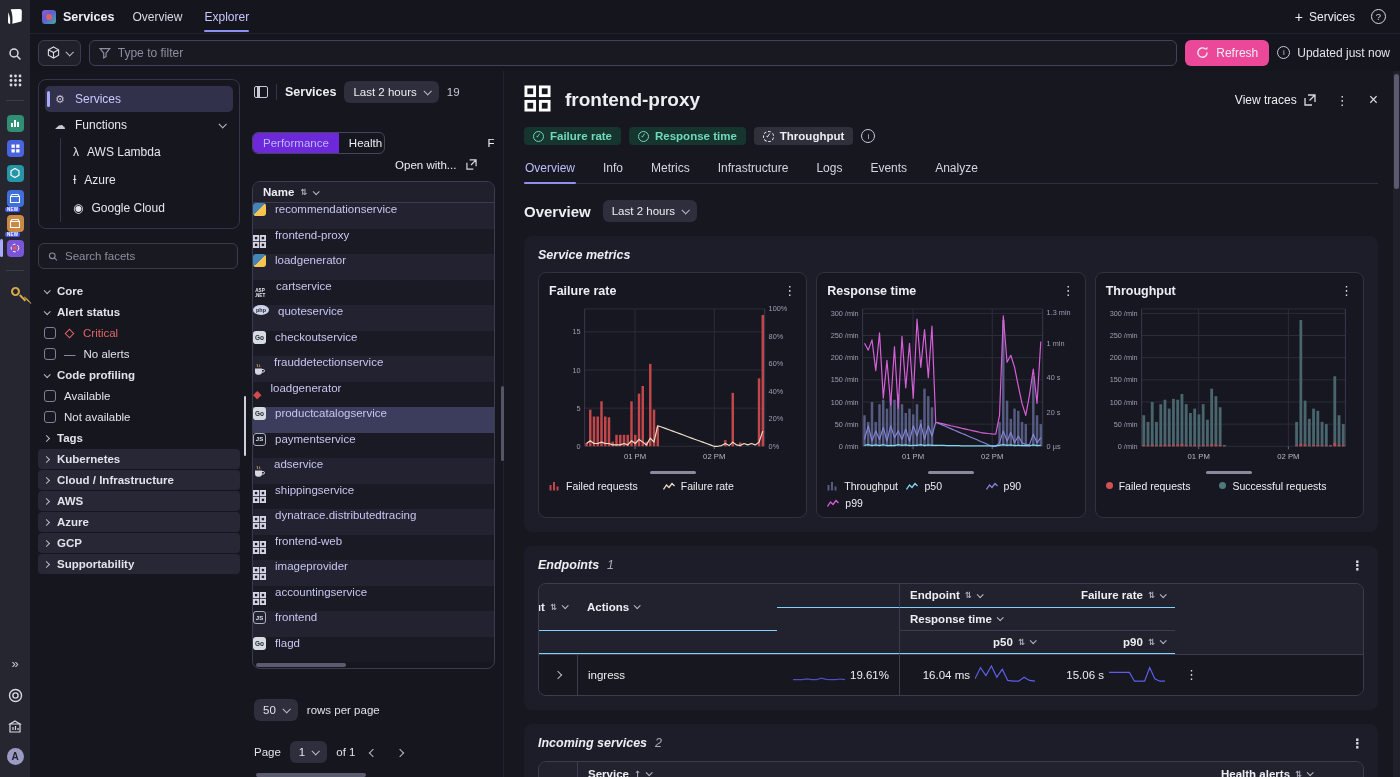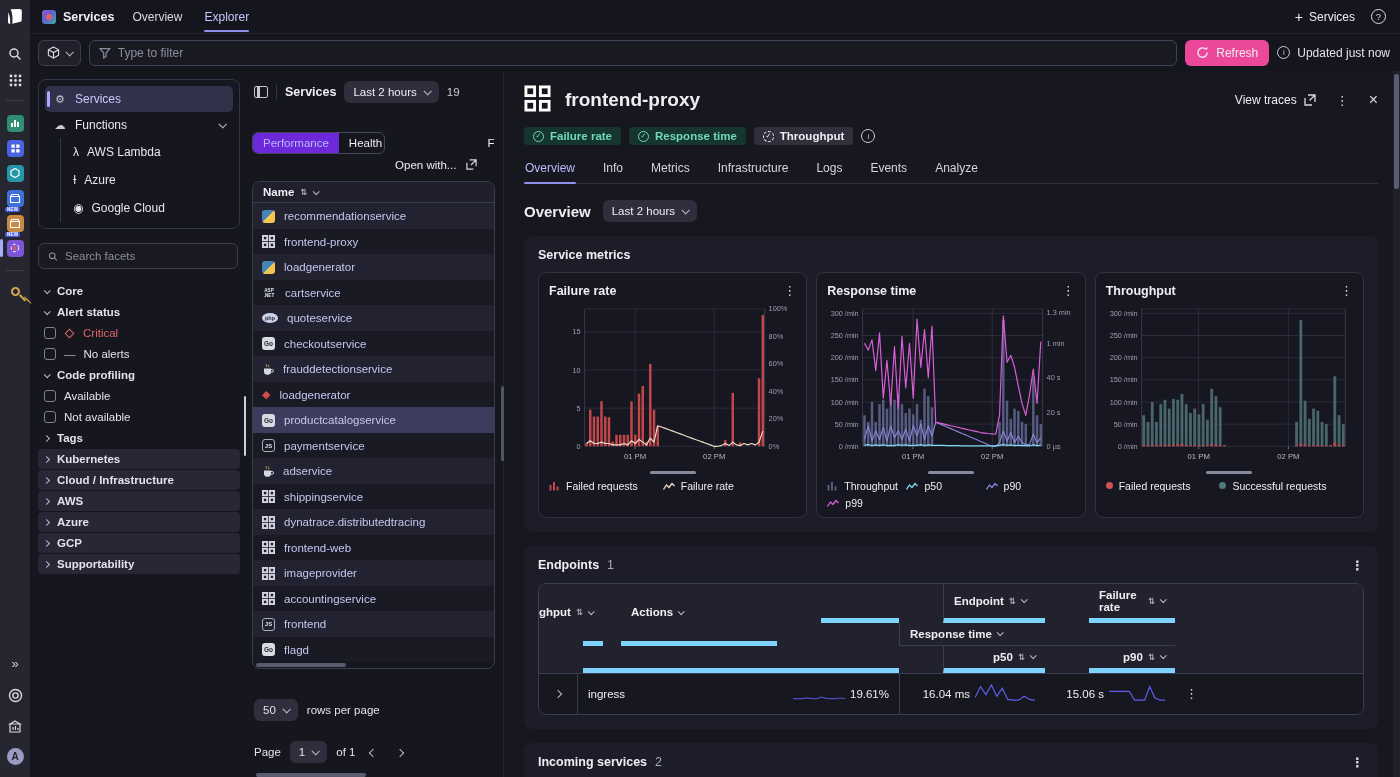--- a/index.html
+++ b/index.html
@@ -86,21 +86,21 @@
   .pill { height:22px; display:flex; align-items:center; gap:7px; padding:0 9px; background:#2e2e3c; border-radius:6px; font-size:11.5px; cursor:pointer; white-space:nowrap; }
   .lp-count { color:#c9c9d6; font-size:11.5px; }
   .lp-tabs { display:flex; align-items:center; gap:10px; margin-bottom:10px; }
   .seg { display:flex; border:1px solid #45455c; border-radius:6px; overflow:hidden; }
   .seg .s { padding:4px 10px; font-size:11.5px; color:#ededf2; cursor:pointer; }
   .seg .s.active { background:#6d28d9; color:#b9b9ff; }
   .openwith { display:flex; align-items:flex-start; gap:10px; font-size:11.5px; color:#ededf2; cursor:pointer; white-space:nowrap;margin-top:44px; }
   .clipped { font-size:11.5px; color:#ededf2; overflow:hidden; width:8px; white-space:nowrap; }
   .lp-table { border:1px solid #3c3c50; border-radius:8px; overflow:hidden; display:flex; flex-direction:column; }
   .lpt-head { height:26px; display:flex; align-items:center; gap:6px; padding:0 10px; border-bottom:1px solid #3c3c50; background:#20202c; font-size:11.5px; font-weight:bold; }
-  .svc-row { height:25.5px; display:flex; align-items:center; gap:9px; padding:0 9px; cursor:pointer; }
+  .svc-row { height:25.5px; display:flex; gap:9px; padding:0 0; cursor:pointer; }
   .svc-row:nth-child(odd) { background:#222230; }
   .svc-row:nth-child(even) { background:#1a1a25; }
   .svc-row.sel { background:#3c3c5c; }
   .svc-row .nm { color:#c6c6f0; font-size:11.5px; }
   .tk { display:inline-flex; align-items:center; justify-content:center; flex-shrink:0; }
   .lp-hscroll { height:7px; display:flex; align-items:center; padding:0 3px; }
   .lp-hscroll span { width:90px; height:3.5px; border-radius:2px; background:#5b5b70; }
   .lp-foot { padding:10px 2px 0 2px; font-size:11.5px; color:#e2e2ea; }
   .lp-foot .r1, .lp-foot .r2 { display:flex; align-items:center; gap:9px; margin-bottom:10px;margin-top:20px; }
   .pgchev { color:#9a9ab0; padding:0 6px; }
@@ -121,21 +121,21 @@
   .badge.neutral { background:#30303c; color:#ededf2; }
   .bcirc { width:11px; height:11px; border:1.3px solid currentColor; border-radius:50%; display:inline-flex; align-items:center; justify-content:center; font-size:7px; }
   .bcirc.dashed { border-style:dashed; }
   .d-tabs { display:flex; gap:26px; border-bottom:1px solid #30303c; margin-bottom:16px; }
   .d-tabs .t { padding:6px 1px 8px; font-size:12px; color:#d5d5e0; cursor:pointer; position:relative; }
   .d-tabs .t.active { color:#bcbcff; }
   .d-tabs .t.active::after { content:""; position:absolute; left:0; right:0; bottom:-1px; height:2px; background:#8f8ff0; border-radius:2px; }
   .d-ovh { display:flex; align-items:center; gap:12px; margin-bottom:14px; }
   .d-ovh h2 { font-size:15px; }
   .panel { background:#1d1d29; border-radius:8px; padding:12px 14px 14px; margin-bottom:14px; }
-  .panel-title { font-size:12.5px; font-weight:bold; margin-bottom:10px; display:flex; align-items:flex-start; gap:8px; }
+  .panel-title { font-size:12.5px; font-weight:bold; margin-bottom:10px; display:flex; align-items:flex-start; gap:8px;font-style:italic; }
   .panel-title .cnt { color:#a9a9bc; font-weight:normal; }
   .panel-title .kebab { margin-left:auto; }
   .charts { display:flex; gap:9px; }
   .chart-card { flex:1; background:#171722; border:1px solid #32323f; border-radius:8px; padding:10px 10px 8px; min-width:0; }
   .cc-head { display:flex; align-items:center; margin-bottom:4px; }
   .cc-title { font-size:12.5px; font-weight:bold; }
   .cc-head .kebab { margin-left:auto; }
   .cc-plot { width:100%; height:168px; display:block; }
   .cc-scrollbar { display:flex; justify-content:center; margin:1px 0 6px; }
   .cc-scrollbar span { width:46px; height:2.5px; background:#8a8a9e; border-radius:2px; }
@@ -143,21 +143,21 @@
   .lg { display:flex; align-items:center; gap:6px; font-size:10.5px; color:#ededf2; width:46%; }
   .cc-legend.cols3 .lg { width:32%; }
   .lg .dot { width:7px; height:7px; border-radius:50%; display:inline-block; }
 
   
   .etable { border:1px solid #3c3c50; border-radius:8px; overflow:hidden; font-size:11.5px; }
   .egrid { display:grid; grid-template-columns:38px 1fr 122px 146px 130px 112px 76px; align-items:stretch; }
   .ehead { background:#22222e; font-weight:bold; }
   .ecell { padding:5px 10px; display:flex; align-items:center; gap:5px; min-height:24px; }
   .ecell.right { justify-content:flex-end; }
-  .ecell.bline { border-bottom:5px solid #7dd3fc;margin-left:44px; }
+  .ecell.bline { border-bottom:1px solid #7dd3fc; }
   .ecell.vline { border-left:1px solid #3c3c50; }
   .erow { background:#17171f; border-top:1px solid #3c3c50; }
   .erow .ecell { min-height:40px; }
   .spark { flex-shrink:0; }
 
   
   .igrid { display:grid; grid-template-columns:38px 1fr 152px; }
 
   .d-scroll-track { position:absolute; right:0; top:0; bottom:0; width:7px; background:#20202a; }
   .d-scroll-thumb { position:absolute; right:1px; top:3px; width:5px; height:115px; background:#5a5a73; border-radius:3px; }

